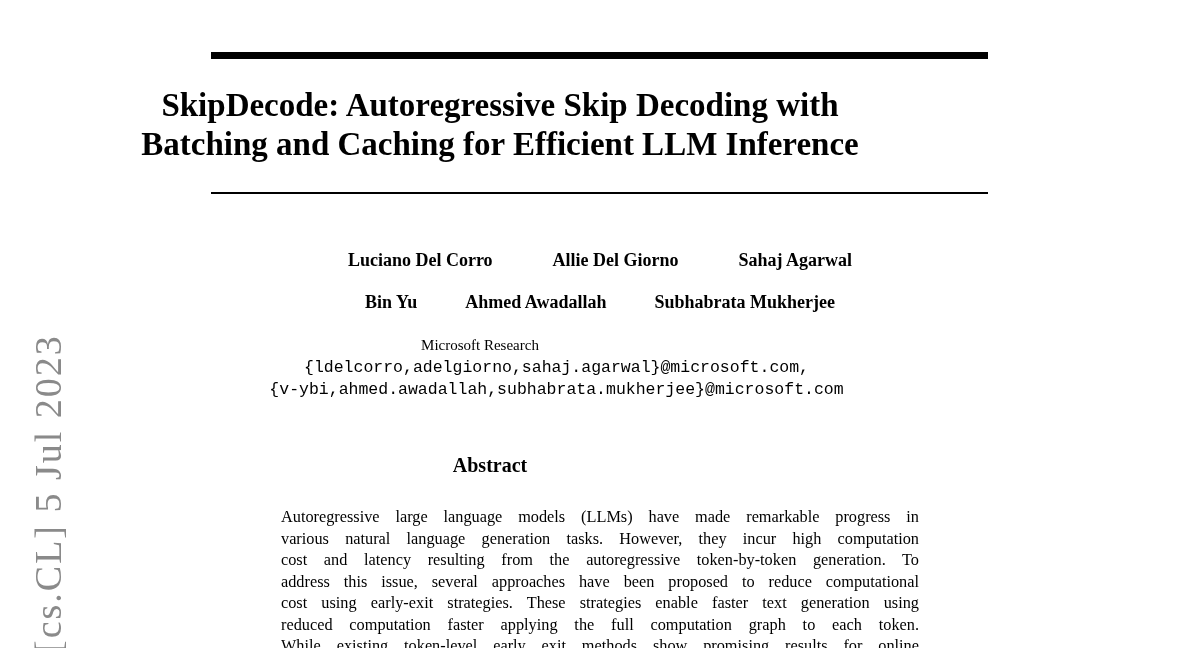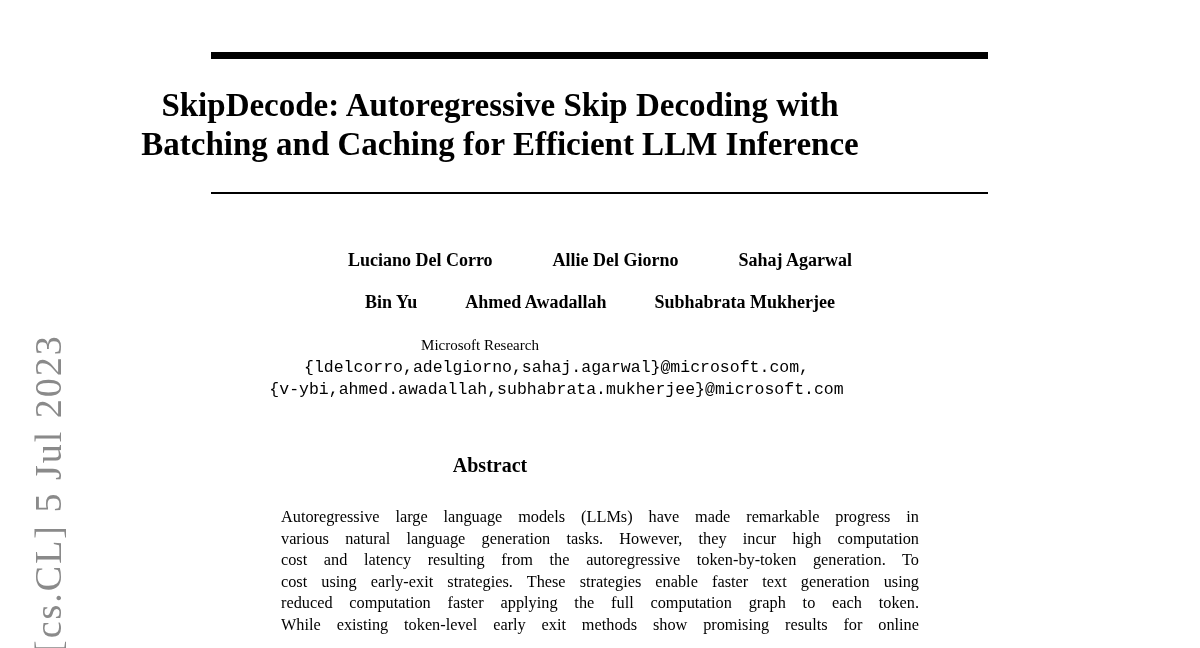--- a/index.html
+++ b/index.html
@@ -150,18 +150,19 @@
   <div class="affiliation">Microsoft Research</div>
   <div class="email-line l1">{ldelcorro,adelgiorno,sahaj.agarwal}@microsoft.com,</div>
   <div class="email-line l2">{v-ybi,ahmed.awadallah,subhabrata.mukherjee}@microsoft.com</div>
 
   <div class="abstract-heading">Abstract</div>
 
   <div class="abstract-body">
     <div class="abs-line">Autoregressive large language models (LLMs) have made remarkable progress in</div>
     <div class="abs-line">various natural language generation tasks. However, they incur high computation</div>
     <div class="abs-line">cost and latency resulting from the autoregressive token-by-token generation. To</div>
+    <div class="abs-line">address this issue, several approaches have been proposed to reduce computational</div>
     <div class="abs-line">cost using early-exit strategies. These strategies enable faster text generation using</div>
     <div class="abs-line">reduced computation faster applying the full computation graph to each token.</div>
     <div class="abs-line">While existing token-level early exit methods show promising results for online</div>
   </div>
 
 </div>
 
 </body></html>

